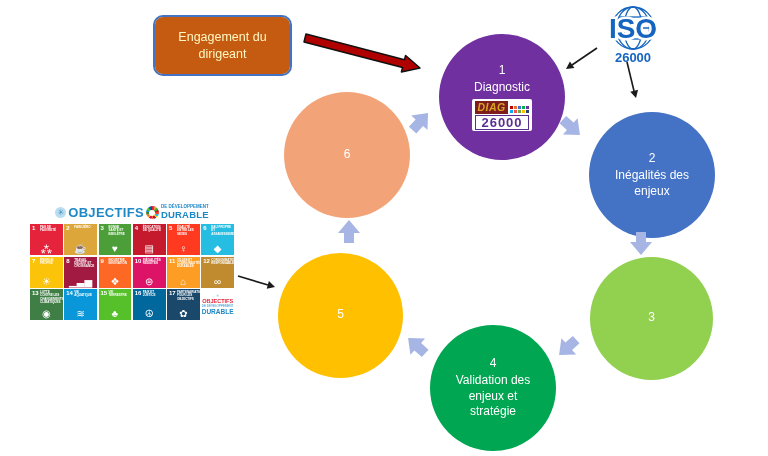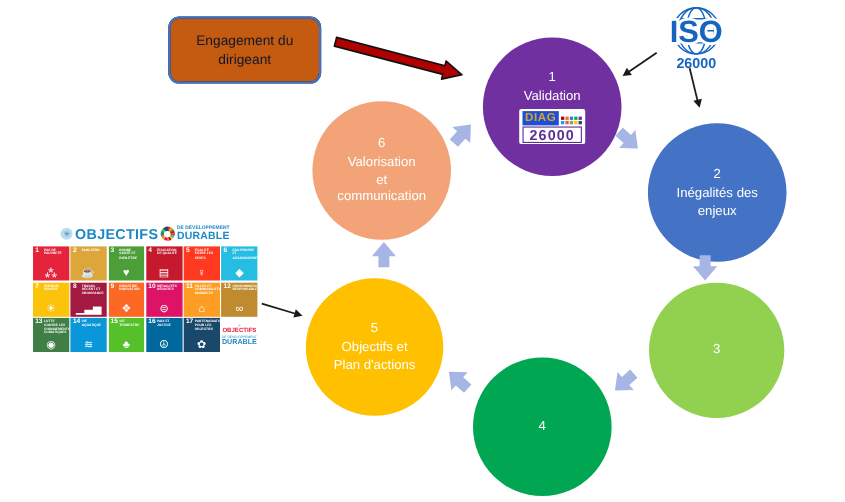--- a/index.html
+++ b/index.html
@@ -1,21 +1,21 @@
 <!DOCTYPE html>
 <html><head>
 <meta charset="utf-8">
 <style>
   html,body { margin:0; padding:0; background:#fff; }
   .canvas { position:relative; width:768px; height:456px; background:#FFFFFF;
             font-family:"Liberation Sans", sans-serif; overflow:hidden; }
 
   
   .engagement { position:absolute; left:153px; top:15px; width:135px; height:57px;
-    border:2.5px solid; border-radius:10px; color:#0f172a; font-size:12.5px;
+    border:2.5px solid; border-radius:10px; color:#fef9c3; font-size:12.5px;
     display:flex; align-items:center; justify-content:center; text-align:center;
     white-space:pre-line; line-height:1.35; }
 
   
   .circle { position:absolute; border-radius:50%; display:flex; flex-direction:column;
     align-items:center; justify-content:center; color:#fff; text-align:center; }
   .cnum   { font-size:12px; margin-bottom:3px; }
   .clabel { font-size:12px; line-height:1.3; white-space:pre-line; }
 
   
@@ -74,24 +74,24 @@
       <line x1="25" y1="13" x2="53" y2="13"></line>
       <line x1="18" y1="24" x2="60" y2="24"></line>
       <line x1="25" y1="35" x2="53" y2="35"></line>
     </g>
     <text x="39" y="34" text-anchor="middle" font-size="28" font-weight="bold" stroke="#FFFFFF" stroke-width="5" paint-order="stroke" style="fill: rgb(21, 101, 192);">ISO</text>
     <text x="39" y="58" text-anchor="middle" font-size="13" font-weight="bold" style="fill: rgb(21, 101, 192);">26000</text>
   </svg>
 
   <div class="circle" style="left: 439px; top: 34px; width: 126px; height: 126px; background: rgb(112, 48, 160);">
     <div class="cnum">1</div>
-    <div class="clabel">Validation</div>
+    <div class="clabel">Diagnostic</div>
     <div class="diag">
       <div class="diag-top">
-        <span class="diag-word" style="color: rgb(217, 166, 33); background: #1d4ed8;">DIAG</span>
+        <span class="diag-word" style="color: rgb(217, 166, 33); background: #7f1d1d; font-style: italic;">DIAG</span>
         <span class="diag-dots">
             <span class="dot" style="background: rgb(192, 0, 0);"></span>
             <span class="dot" style="background: rgb(233, 113, 50);"></span>
             <span class="dot" style="background: rgb(68, 114, 196);"></span>
             <span class="dot" style="background: rgb(0, 176, 80);"></span>
             <span class="dot" style="background: rgb(112, 48, 160);"></span>
             <span class="dot" style="background: rgb(0, 176, 240);"></span>
             <span class="dot" style="background: rgb(255, 80, 80);"></span>
             <span class="dot" style="background: rgb(112, 173, 71);"></span>
             <span class="dot" style="background: rgb(255, 192, 0);"></span>
@@ -107,33 +107,31 @@
     <div class="clabel">Inégalités des
 enjeux</div>
   </div>
 
   <div class="circle" style="left: 590px; top: 257px; width: 123px; height: 123px; background: rgb(146, 208, 80);">
     <div class="cnum">3</div>
   </div>
 
   <div class="circle" style="left: 430px; top: 325px; width: 126px; height: 126px; background: rgb(0, 166, 81);">
     <div class="cnum">4</div>
+    <div class="clabel">Validation des
+enjeux et
+stratégie</div>
   </div>
 
   <div class="circle" style="left: 278px; top: 253px; width: 125px; height: 125px; background: rgb(255, 192, 0);">
     <div class="cnum">5</div>
-    <div class="clabel">Objectifs et
-Plan d'actions</div>
   </div>
 
   <div class="circle" style="left: 284px; top: 92px; width: 126px; height: 126px; background: rgb(242, 164, 120);">
     <div class="cnum">6</div>
-    <div class="clabel">Valorisation
-et
-communication</div>
   </div>
 
   <div class="sdg">
     <div class="sdg-header">
       <span class="un-emblem">✳</span>
       <span class="sdg-objectifs" style="color: rgb(30, 136, 199);">OBJECTIFS</span>
       <span class="sdg-wheel" style="background: conic-gradient(rgb(229, 36, 59) 0deg, rgb(229, 36, 59) 21.1765deg, rgb(221, 166, 58) 21.1765deg, rgb(221, 166, 58) 42.3529deg, rgb(76, 159, 56) 42.3529deg, rgb(76, 159, 56) 63.5294deg, rgb(197, 25, 45) 63.5294deg, rgb(197, 25, 45) 84.7059deg, rgb(255, 58, 33) 84.7059deg, rgb(255, 58, 33) 105.882deg, rgb(38, 189, 226) 105.882deg, rgb(38, 189, 226) 127.059deg, rgb(252, 195, 11) 127.059deg, rgb(252, 195, 11) 148.235deg, rgb(162, 25, 66) 148.235deg, rgb(162, 25, 66) 169.412deg, rgb(253, 105, 37) 169.412deg, rgb(253, 105, 37) 190.588deg, rgb(221, 19, 103) 190.588deg, rgb(221, 19, 103) 211.765deg, rgb(253, 157, 36) 211.765deg, rgb(253, 157, 36) 232.941deg, rgb(191, 139, 46) 232.941deg, rgb(191, 139, 46) 254.118deg, rgb(63, 126, 68) 254.118deg, rgb(63, 126, 68) 275.294deg, rgb(10, 151, 217) 275.294deg, rgb(10, 151, 217) 296.471deg, rgb(86, 192, 43) 296.471deg, rgb(86, 192, 43) 317.647deg, rgb(0, 104, 157) 317.647deg, rgb(0, 104, 157) 338.824deg, rgb(25, 72, 106) 338.824deg, rgb(25, 72, 106) 360deg);"></span>
       <span class="sdg-dev" style="color: rgb(30, 136, 199);">
         <span class="l1">DE DÉVELOPPEMENT</span>
         <span class="l2">DURABLE</span>

